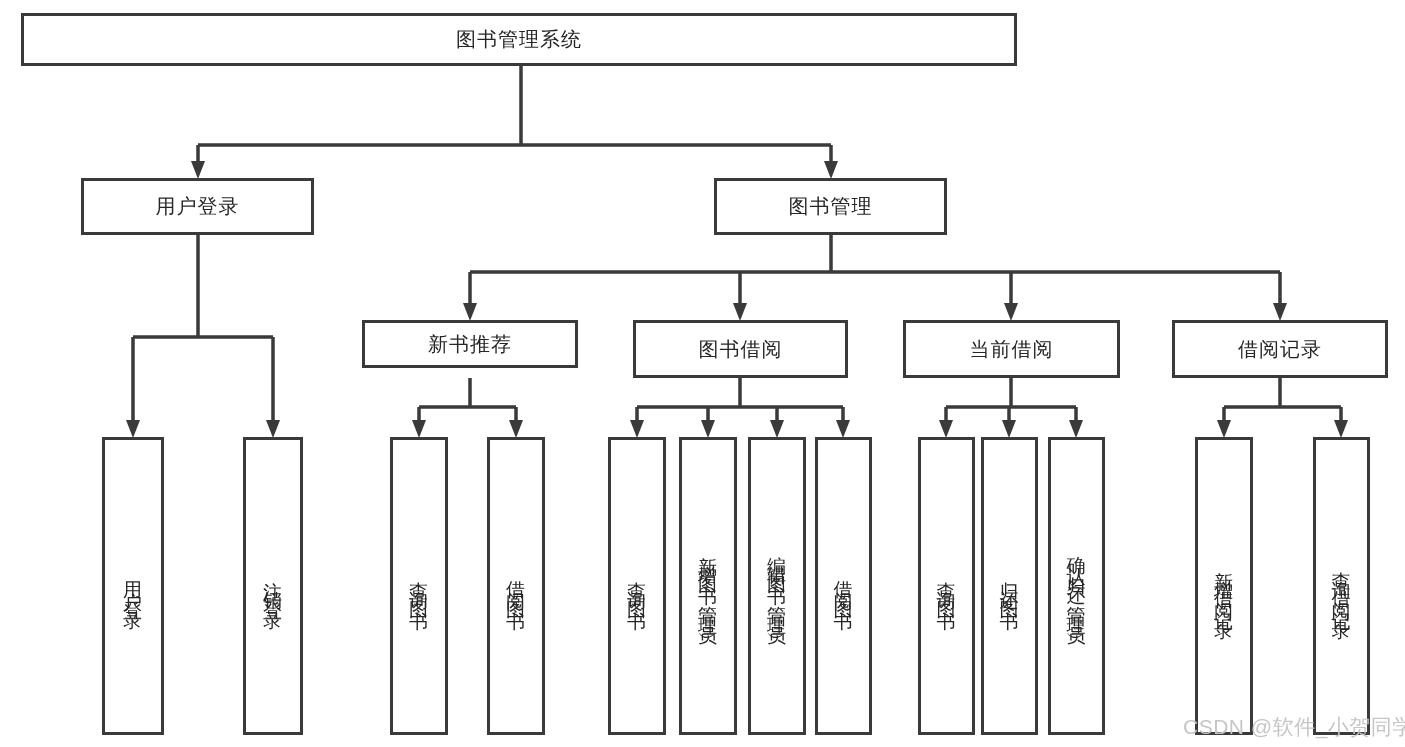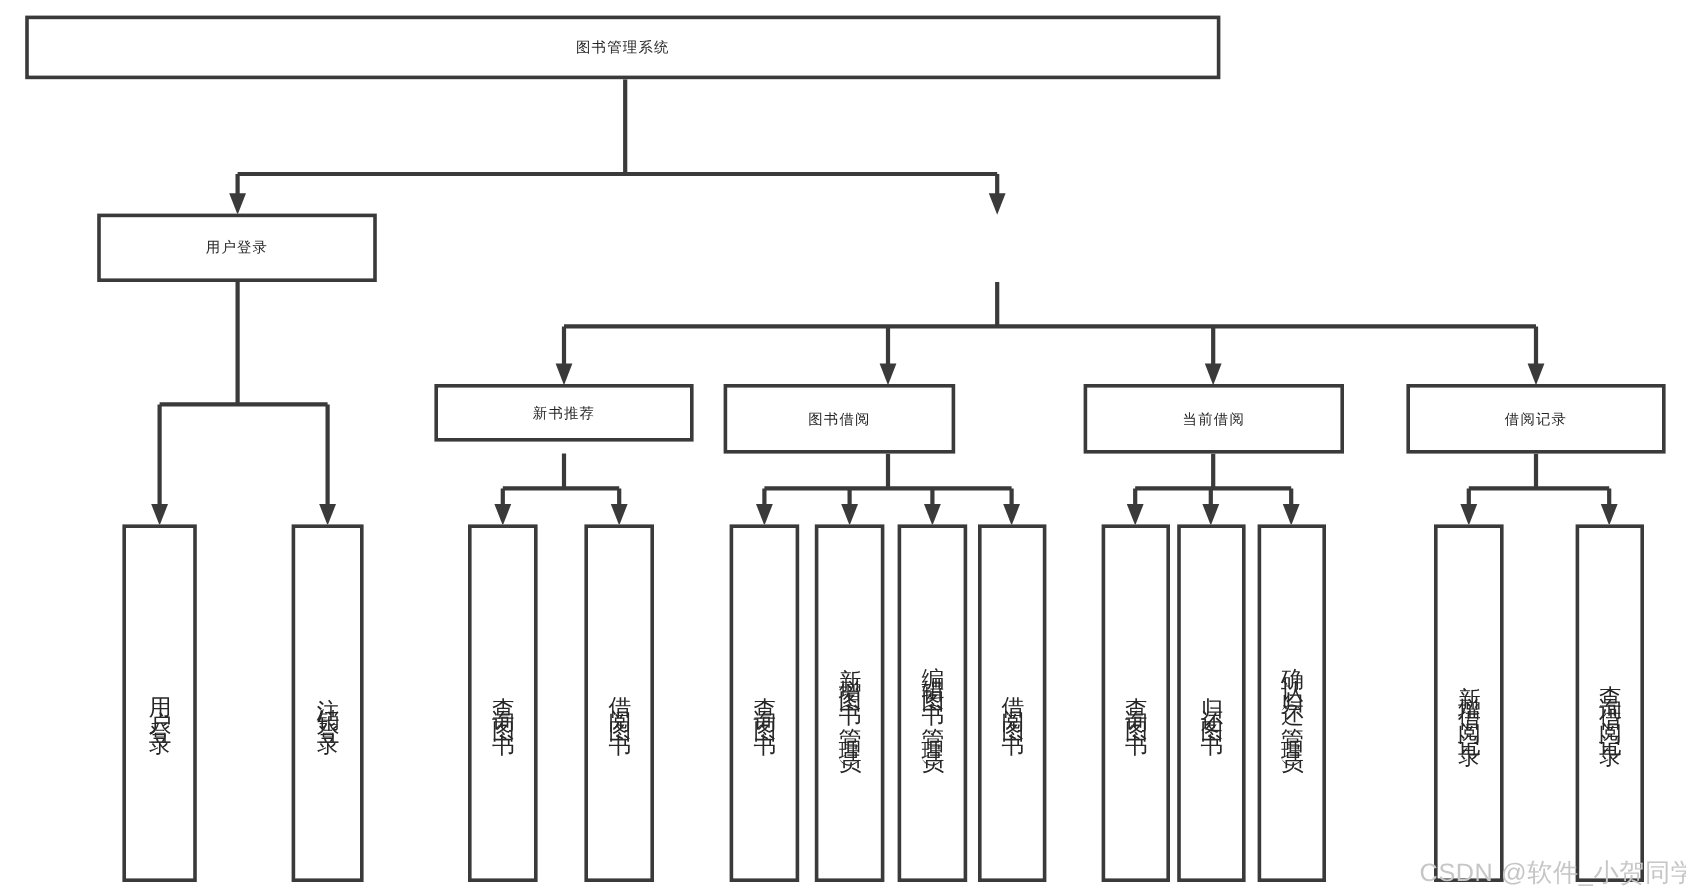--- a/index.html
+++ b/index.html
@@ -8,21 +8,21 @@
     font-family:"Liberation Sans","DejaVu Sans",sans-serif; overflow:hidden;
   }
   svg.connectors { position:absolute; left:0; top:0; width:1405px; height:747px; }
   svg.connectors path { stroke:var(--line,#3a3a3a); stroke-width:3.5; fill:none; }
   svg.connectors polygon { fill:var(--line,#3a3a3a); stroke:none; }
   .node {
     position:absolute; box-sizing:border-box; background:var(--box_fill,#ffffff);
     border:3px solid var(--box_border,#3a3a3a); color:var(--text,#262626);
     display:flex; align-items:center; justify-content:center; text-align:center;
   }
-  .node.h { font-size:12px; letter-spacing:1px; white-space:nowrap; }
+  .node.h { font-size:20px; letter-spacing:1px; white-space:nowrap; }
   .node.v { font-size:19px; }
   .node.v .vt {
     writing-mode:vertical-lr; text-orientation:mixed;
     letter-spacing:10px; line-height:1;
   }
   .watermark {
     position:absolute; left:1183px; top:713px; z-index:5;
     color:var(--watermark,#c6c6c6); font-size:21px; letter-spacing:0.5px; white-space:nowrap;
   }
 </style>
@@ -62,25 +62,28 @@
     </g>
   </svg>
 
   <div class="node h" style="left:21px;top:13px;width:996px;height:53px">
     <span>图书管理系统</span>
   </div>
 
   <div class="node h" style="left:81px;top:178px;width:233px;height:57px">
     <span>用户登录</span>
   </div>
+  <div class="node h" style="left:714px;top:178px;width:233px;height:57px">
+    <span>图书管理</span>
+  </div>
 
   <div class="node h" style="left:362px;top:320px;width:216px;height:48px">
     <span>新书推荐</span>
   </div>
-  <div class="node h" style="left:603px;top:320px;width:193px;height:58px">
+  <div class="node h" style="left:633px;top:320px;width:215px;height:58px">
     <span>图书借阅</span>
   </div>
   <div class="node h" style="left:903px;top:320px;width:217px;height:58px">
     <span>当前借阅</span>
   </div>
   <div class="node h" style="left:1172px;top:320px;width:216px;height:58px">
     <span>借阅记录</span>
   </div>
 
   <div class="node v" style="left:102px;top:437px;width:62px;height:298px">

